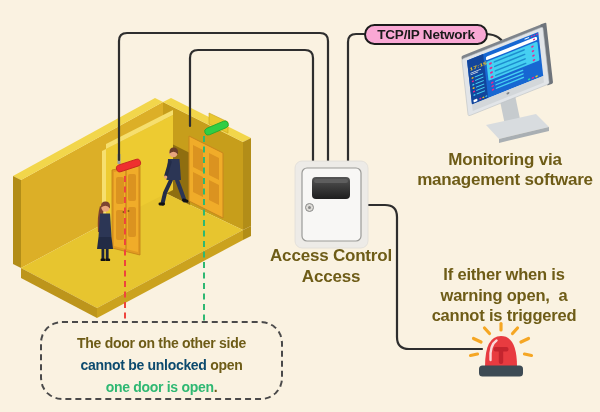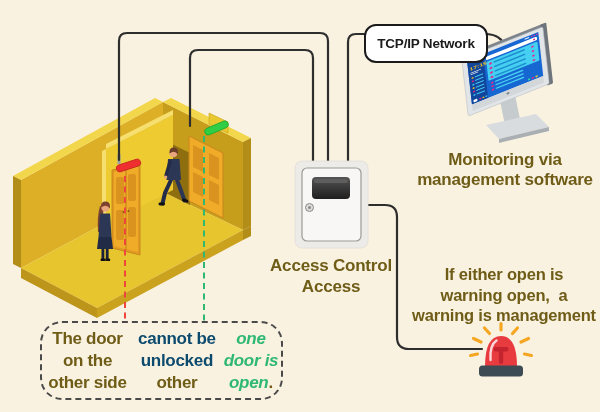--- a/index.html
+++ b/index.html
@@ -6,38 +6,38 @@
   body{
     width:600px;height:412px;position:relative;overflow:hidden;
     background:#FAF2E1;
     font-family:"Liberation Sans","DejaVu Sans",sans-serif;
   }
   .stage{position:absolute;left:0;top:0;width:600px;height:412px;}
   svg{position:absolute;left:0;top:0;}
   .txt{position:absolute;text-align:center;font-weight:bold;color:#6E5C17;letter-spacing:-0.2px;}
   .line{white-space:pre-wrap;}
   .pill{
-    position:absolute;left:364px;top:24px;width:124px;height:39px;
-    background:#ffffff;border:2px solid #1B1B1B;border-radius:12px;
+    position:absolute;left:364px;top:24px;width:124px;height:21px;
+    background:#f9a8d4;border:2px solid #1B1B1B;border-radius:12px;
     display:flex;align-items:center;justify-content:center;
     font-weight:bold;font-size:13.5px;color:#1B1B1B;letter-spacing:-0.2px;
     box-sizing:border-box;
   }
   .caption{left:405px;top:150px;width:200px;font-size:17px;line-height:20px;}
-  .panel-label{left:261px;top:255px;width:140px;font-size:17px;line-height:21px;}
+  .panel-label{left:261px;top:245px;width:140px;font-size:17px;line-height:21px;}
   .warning{left:408px;top:264px;width:192px;font-size:16.5px;line-height:20.5px;}
   .note-box{
     position:absolute;left:40px;top:321px;width:243px;height:79px;box-sizing:border-box;
     border:2px dashed #4A4A4A;border-radius:22px;
-    display:flex;flex-direction:row;align-items:center;justify-content:flex-end;
-    font-weight:bold;font-size:17px;line-height:22px;color:#6E5C17;
+    display:flex;flex-direction:column;align-items:center;justify-content:flex-end;
+    font-weight:bold;font-size:14px;line-height:22px;color:#6E5C17;
     text-align:center;letter-spacing:-0.3px;
   }
   .red-t{color:#0c4a6e;}
-  .green-t{color:#2EB872;font-style:italic;}
+  .green-t{color:#2EB872;}
 </style>
 </head>
 <body>
 
 <div class="stage">
 
 <svg width="600" height="412" viewBox="0 0 600 412">
   <defs>
     <linearGradient id="gradDark" x1="0" y1="0" x2="0" y2="1">
       <stop offset="0" stop-color="#545454"></stop>
@@ -234,24 +234,24 @@
   <div class="line">Monitoring via</div>
   <div class="line">management software</div>
 </div>
 
 <div class="txt panel-label">
   <div class="line">Access Control</div>
   <div class="line">Access</div>
 </div>
 
 <div class="txt warning">
-  <div class="line">If either open is</div>
+  <div class="line">If either when is</div>
   <div class="line">warning open,  a</div>
-  <div class="line">warning is management</div>
+  <div class="line">cannot is triggered</div>
 </div>
 
 <div class="note-box">
   <div class="line">The door on the other side</div>
-  <div class="line"><span class="red-t">cannot be unlocked</span><span> other</span></div>
+  <div class="line"><span class="red-t">cannot be unlocked</span><span> open</span></div>
   <div class="line"><span class="green-t">one door is open</span><span>.</span></div>
 </div>
 
 </div>
 
 </body></html>

